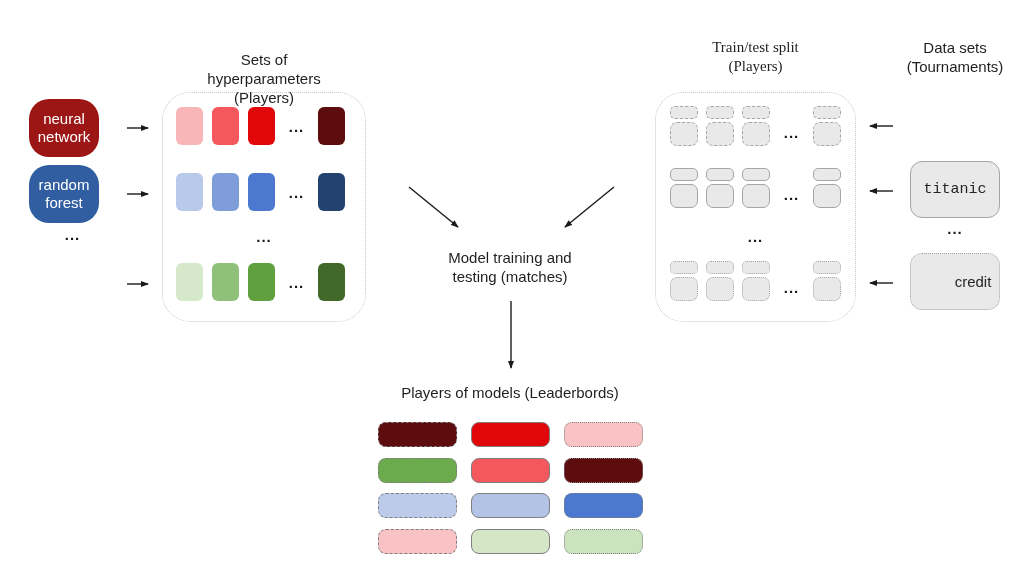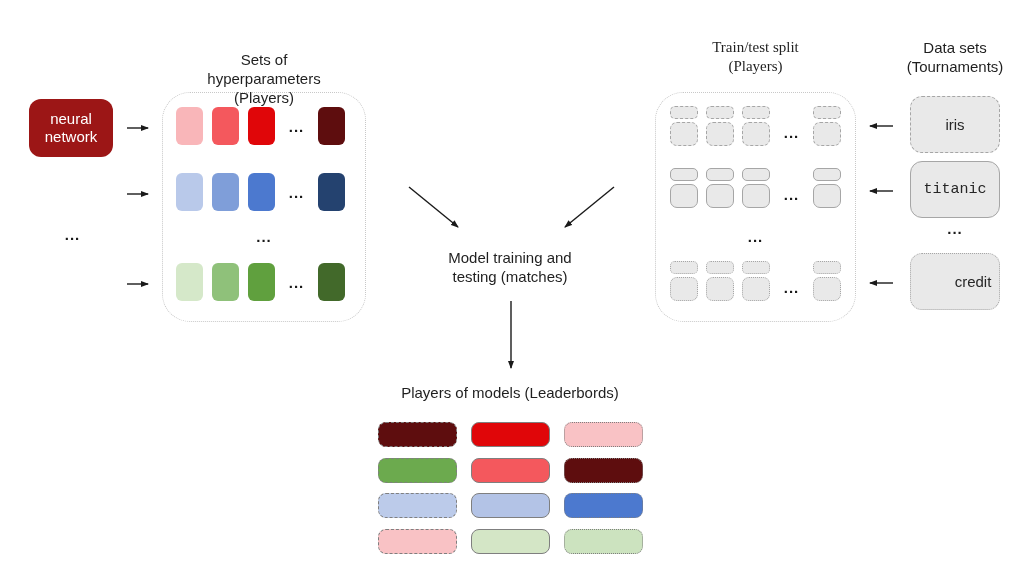--- a/index.html
+++ b/index.html
@@ -39,23 +39,23 @@
     font-size: 15px;
     letter-spacing: 1px;
     color: #1a1a1a;
     z-index: 2;
   }
 
   
   .algo-box {
     position: absolute;
     left: 29px;
-    width: 84px;
+    width: 70px;
     height: 58px;
-    border-radius: 12px;
+    border-radius: 20px;
     color: #ffffff;
     display: flex;
     align-items: center;
     justify-content: center;
     text-align: center;
     font-size: 15px;
     line-height: 18px;
     padding: 4px 8px;
     z-index: 2;
   }
@@ -193,20 +193,23 @@
       <line x1="409" y1="187" x2="458" y2="227" marker-end="url(#ah)"></line>
       <line x1="614" y1="187" x2="565" y2="227" marker-end="url(#ah)"></line>
       <line x1="511" y1="301" x2="511" y2="368" marker-end="url(#ah)"></line>
     </g>
   </svg>
 
 
   <div class="algo-box algo-neural" style="background: rgb(156, 22, 22);">
     <span>neural network</span>
   </div>
+  <div class="algo-box algo-forest" style="background: rgb(49, 93, 161);">
+    <span>random forest</span>
+  </div>
   <div class="ellipsis algo-ellipsis">...</div>
 
   <div class="title" style="left:162px; top:28px; width:204px;margin-top:22px;">
     <div>Sets of</div>
     <div>hyperparameters</div>
     <div>(Players)</div>
   </div>
   <div class="panel panel-hp"></div>
   <div class="hp-row hp-row-0">
       <span class="hp-square" style="background: rgb(249, 182, 185);"></span>
@@ -297,23 +300,20 @@
       <span class="tt-group">
         <span class="tt-test" style="background: rgb(233, 233, 233); border-color: rgb(166, 166, 166); border-style: dotted;"></span>
         <span class="tt-train" style="background: rgb(233, 233, 233); border-color: rgb(166, 166, 166); border-style: dotted;"></span>
       </span>
     </div>
 
   <div class="title" style="left:898px; top:38px; width:114px;">
     <div>Data sets</div>
     <div>(Tournaments)</div>
   </div>
-  <div class="ds-box ds-iris" style="background: rgb(233, 233, 233); border-color: rgb(166, 166, 166); border-style: dashed;">
-    <span>iris</span>
-  </div>
   <div class="ds-box ds-titanic" style="background: rgb(233, 233, 233); border-color: rgb(166, 166, 166); border-style: solid;">
     <span>titanic</span>
   </div>
   <div class="ellipsis ds-ellipsis">...</div>
   <div class="ds-box ds-credit" style="background: rgb(233, 233, 233); border-color: rgb(166, 166, 166); border-style: dotted;">
     <span>credit</span>
   </div>
 
   <div class="title rankings-title">Players of models (Leaderbords)</div>
   <div class="rk-row rk-row-0">

